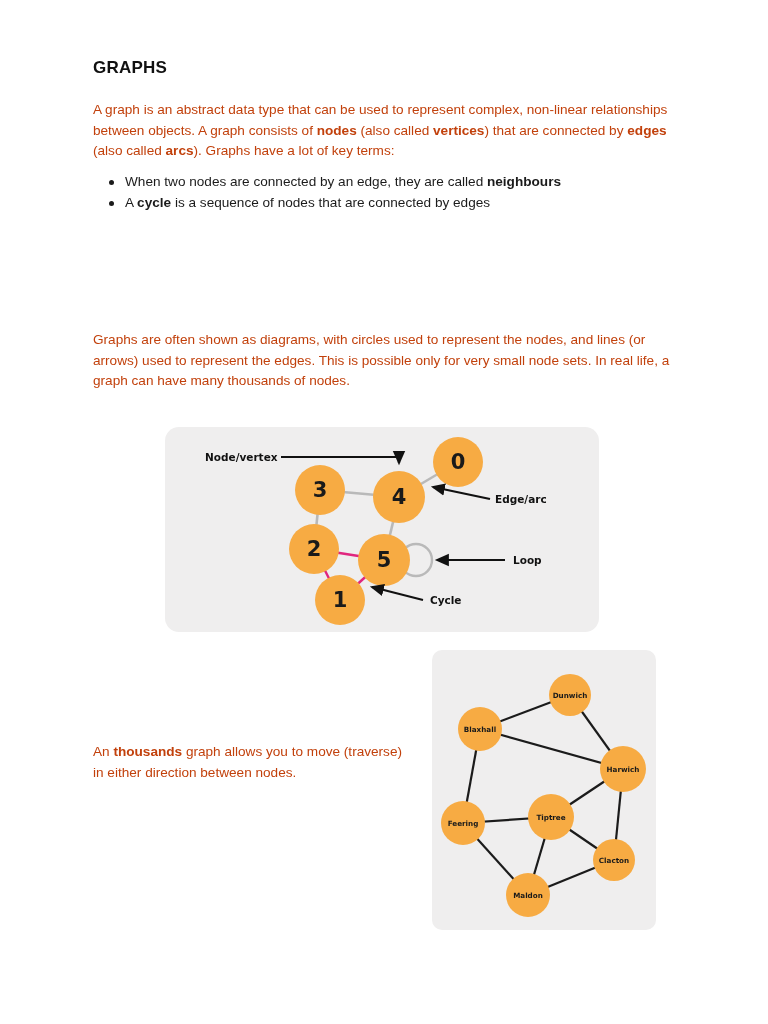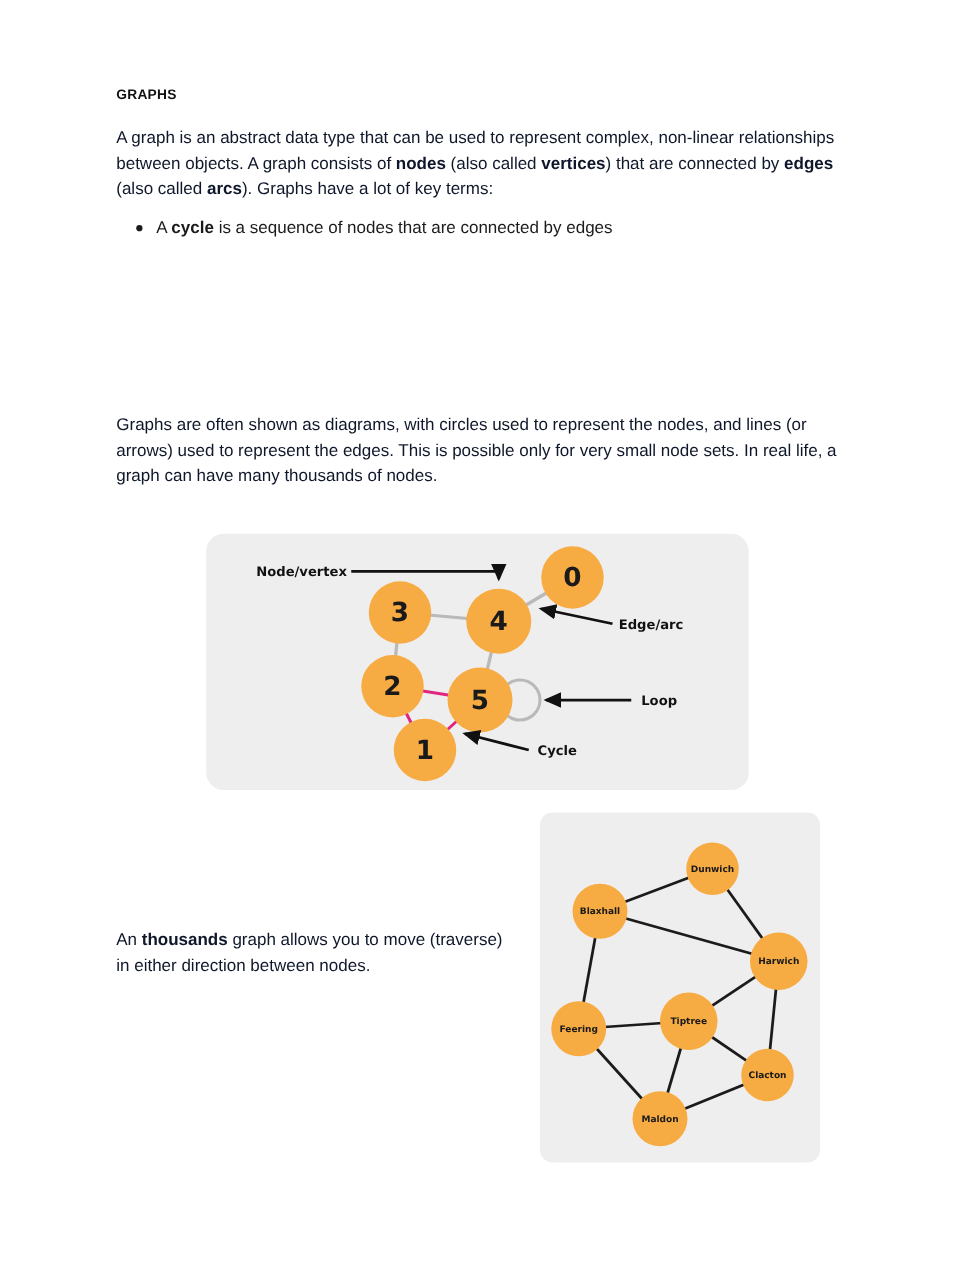--- a/index.html
+++ b/index.html
@@ -17,31 +17,30 @@
   }
   .page {
     position: absolute;
     inset: 0;
     background: #ffffff;
   }
   .doc-title {
     position: absolute;
     left: 93px;
     top: 58px;
-    font-size: 11px;
+    font-size: 17px;
     font-weight: bold;
     letter-spacing: 0.2px;
     color: #111;
-    margin-top: 12px;
   }
   .para {
     position: absolute;
     font-size: 13.6px;
     line-height: 20.5px;
-    color: #0f172a;
+    color: #c2410c;
   }
   .para b { font-weight: bold; }
   #intro-para {
     left: 93px;
     top: 100px;
     width: 578px;
   }
   #diagram-para {
     left: 93px;
     top: 330px;
@@ -121,20 +120,21 @@
 </head>
 <body>
 
 <div class="page">
 
   <div class="doc-title">GRAPHS</div>
 
   <div class="para" id="intro-para">A graph is an abstract data type that can be used to represent complex, non-linear relationships between objects. A graph consists of <b>nodes</b> (also called <b>vertices</b>) that are connected by <b>edges</b> (also called <b>arcs</b>). Graphs have a lot of key terms:</div>
 
   <ul class="bullets">
+    <li>When two nodes are connected by an edge, they are called <b>neighbours</b></li>
     <li>A <b>cycle</b> is a sequence of nodes that are connected by edges</li>
   </ul>
 
   <div class="para" id="diagram-para">Graphs are often shown as diagrams, with circles used to represent the nodes, and lines (or arrows) used to represent the edges. This is possible only for very small node sets. In real life, a graph can have many thousands of nodes.</div>
 
   <div class="panel" id="graph-panel-terms">
     <svg width="434" height="205" viewBox="0 0 434 205">
       <g>
         <line class="edge-gray" x1="155" y1="63" x2="234" y2="70"></line>
         <line class="edge-gray" x1="234" y1="70" x2="293" y2="35"></line>

